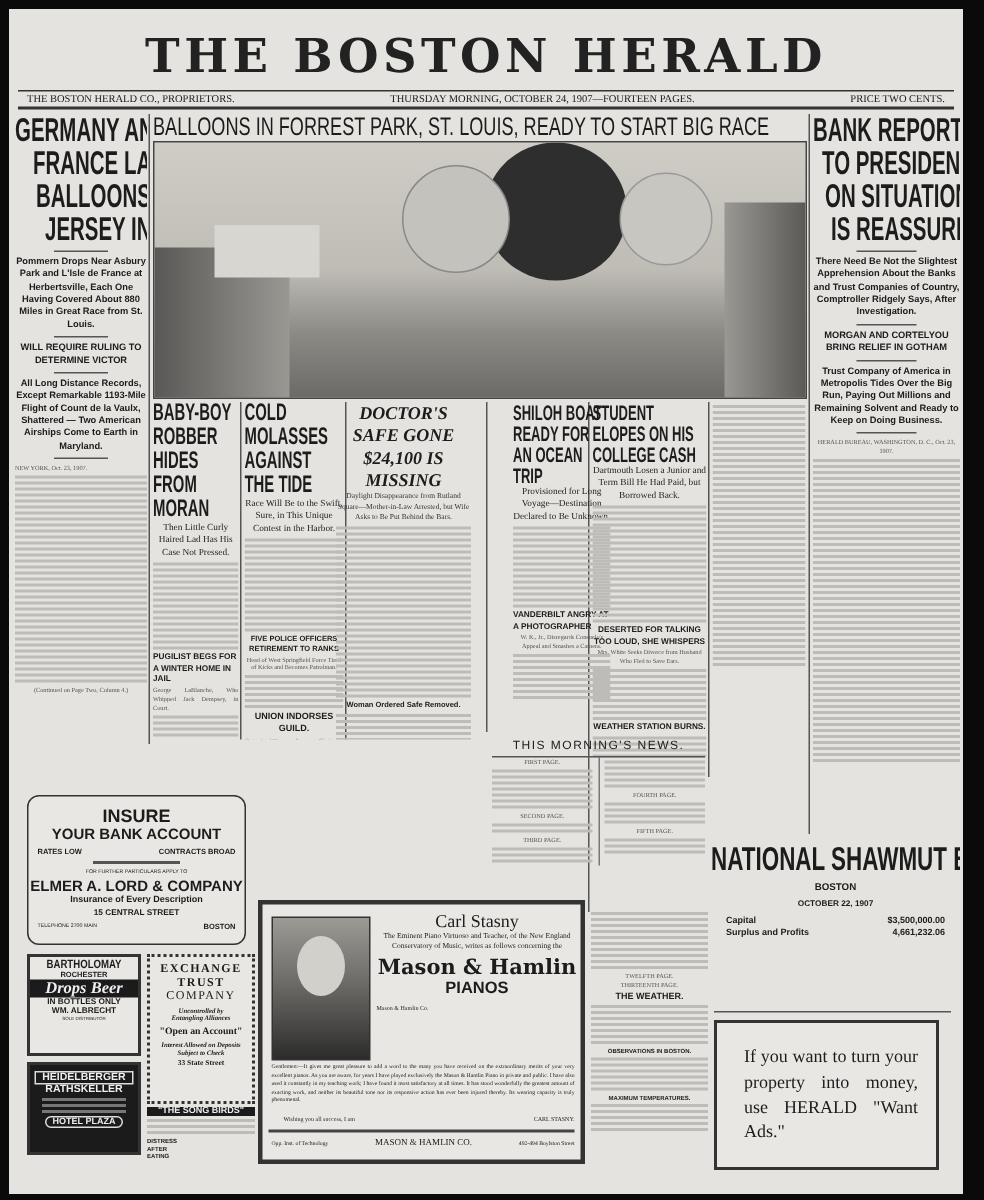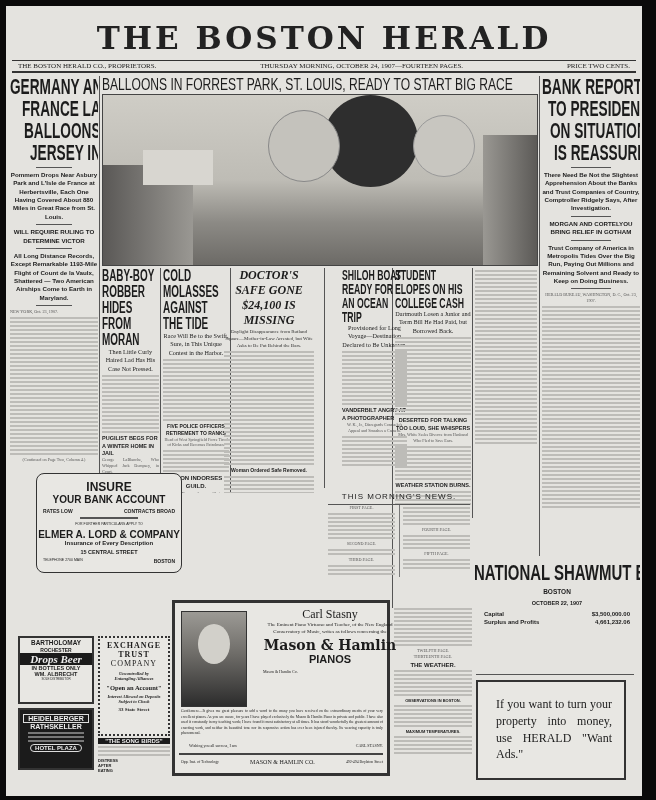--- a/index.html
+++ b/index.html
@@ -506,21 +506,21 @@
     <div class="center sans" style="font-size:4px;font-weight:bold;">MAXIMUM TEMPERATURES.</div>
     <div class="filler">
         <div></div>
         <div></div>
         <div></div>
         <div></div>
         <div></div>
       </div>
   </div>
 
-  <div class="box" style="left:12px;top:467px;width:146px;height:100px;border-radius:8px;border-width:1.5px;margin-left:18px;">
+  <div class="box" style="left:12px;top:524px;width:146px;height:100px;border-radius:8px;border-width:1.5px;">
     <div class="center sans" style="font-size:12px;font-weight:bold;margin-top:6px;">INSURE</div>
     <div class="center sans" style="font-size:10px;font-weight:bold;">YOUR BANK ACCOUNT</div>
     <div style="display:flex;justify-content:space-between;padding:3px 6px 0;" class="sans">
       <span style="font-size:5px;font-weight:bold;">RATES LOW</span>
       <span style="font-size:5px;font-weight:bold;">CONTRACTS BROAD</span>
     </div>
     <div class="rule" style="width:40%;border-top:2px solid #555;"></div>
     <div class="center sans" style="font-size:3.5px;">FOR FURTHER PARTICULARS APPLY TO</div>
     <div class="center sans" style="font-size:10px;font-weight:bold;margin-top:3px;">ELMER A. LORD &amp; COMPANY</div>
     <div class="center sans" style="font-size:6px;font-weight:bold;">Insurance of Every Description</div>
@@ -569,21 +569,21 @@
         <div></div>
         <div></div>
       </div>
     <div class="sans" style="font-size:4px;font-weight:bold;width:22px;">DISTRESS AFTER EATING</div>
   </div>
 
   <div class="box" style="left:166px;top:594px;width:218px;height:176px;border-width:3px;">
     <div style="position:absolute;left:6px;top:8px;width:64px;height:94px;background:linear-gradient(180deg,#9c9a95 0%,#6e6c68 45%,#2c2c2c 100%);border:1px solid #333;">
       <div style="position:absolute;left:16px;top:12px;width:32px;height:40px;border-radius:50%;background:#d2d0ca;"></div>
     </div>
-    <div style="position:absolute;left:76px;top:4px;width:134px;margin-left:12px;">
+    <div style="position:absolute;left:76px;top:4px;width:134px;">
       <div class="center" style="font-size:12px;">Carl Stasny</div>
       <div class="center" style="font-size:5px;line-height:1.3;">The Eminent Piano Virtuoso and Teacher, of the New England Conservatory of Music, writes as follows concerning the</div>
       <div class="center" style="font-size:14px;font-weight:bold;font-family:'DejaVu Serif',serif;margin-top:2px;">Mason &amp; Hamlin</div>
       <div class="center sans" style="font-size:11px;font-weight:bold;">PIANOS</div>
       <div style="font-size:4px;margin-top:4px;">Mason &amp; Hamlin Co.</div>
     </div>
     <div style="position:absolute;left:6px;top:106px;width:202px;font-size:3.8px;line-height:1.45;text-align:justify;">Gentlemen:—It gives me great pleasure to add a word to the many you have received on the extraordinary merits of your very excellent pianos. As you are aware, for years I have played exclusively the Mason &amp; Hamlin Piano in private and public. I have also used it constantly in my teaching work; I have found it most satisfactory at all times. It has stood wonderfully the greatest amount of exacting work, and neither its beautiful tone nor its responsive action has ever been injured thereby. Its wearing capacity is truly phenomenal.</div>
     <div style="position:absolute;left:14px;top:140px;width:194px;display:flex;justify-content:space-between;font-size:4px;">
       <span>Wishing you all success, I am</span>
       <span>CARL STASNY.</span>

